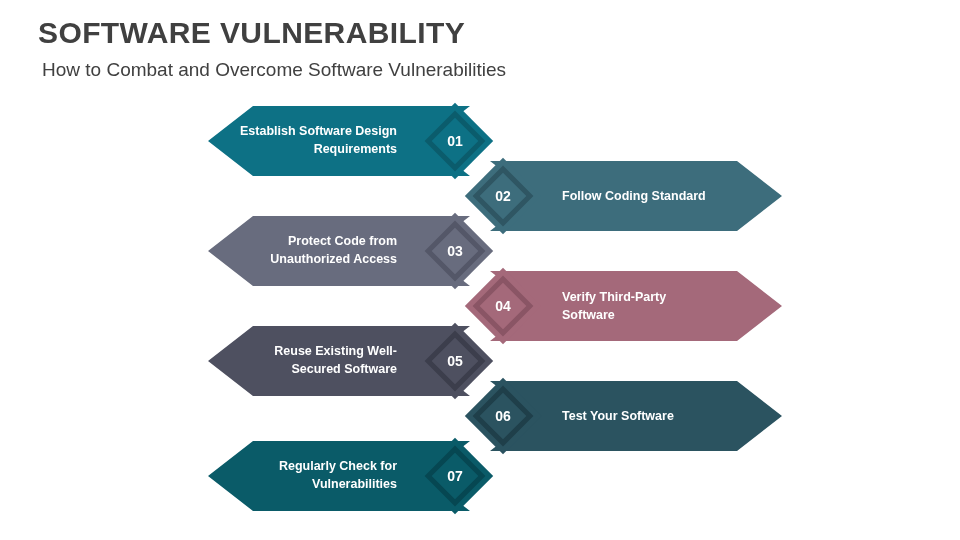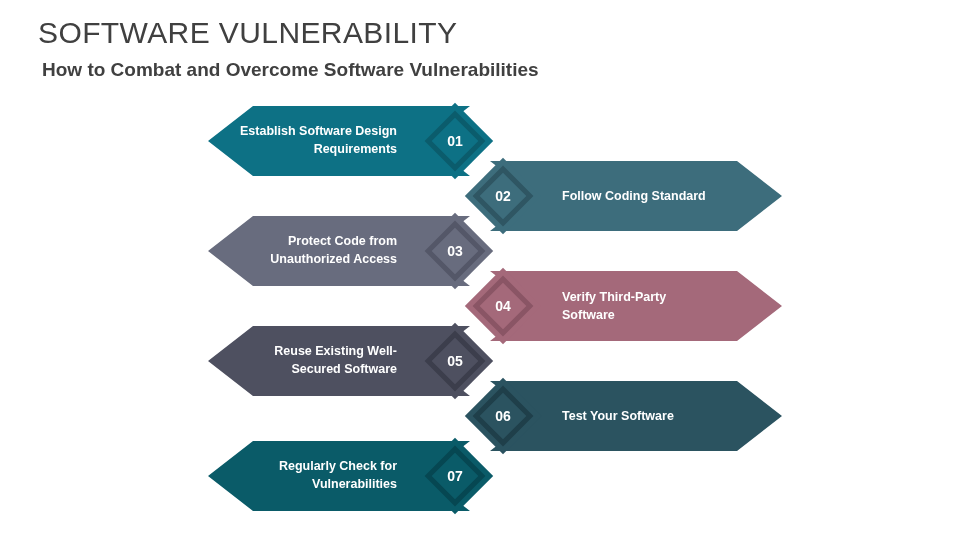--- a/index.html
+++ b/index.html
@@ -26,30 +26,30 @@
 
   
   #header {
     position: absolute;
     left: 38px;
     top: 16px;
     width: 880px;
   }
   #page-title {
     font-size: 30px;
-    font-weight: normal;
+    font-weight: bold;
     color: #404040;
     letter-spacing: 0.4px;
     line-height: 1.15;
     margin: 0;
     white-space: nowrap;
   }
   #page-subtitle {
     font-size: 19px;
-    font-weight: bold;
+    font-weight: normal;
     color: #404040;
     margin: 8px 0 0 4px;
     line-height: 1.2;
     white-space: nowrap;
   }
 
   
   #diagram {
     position: absolute;
     left: 0;

